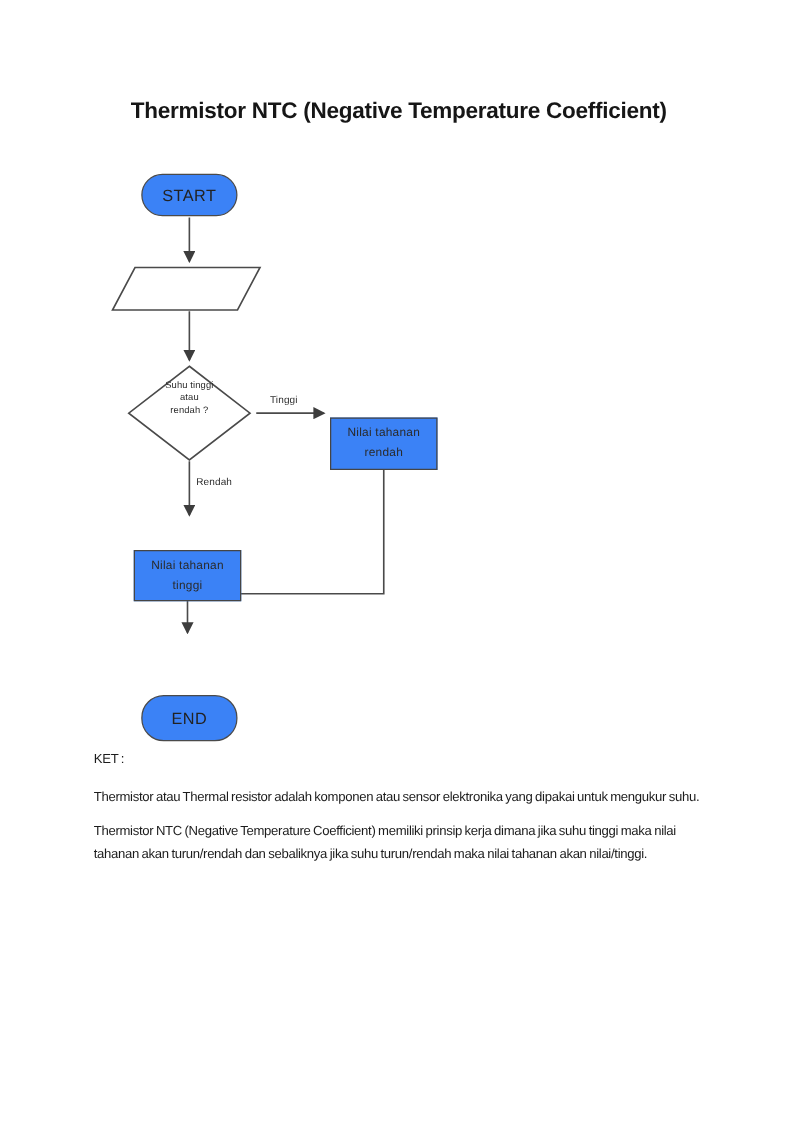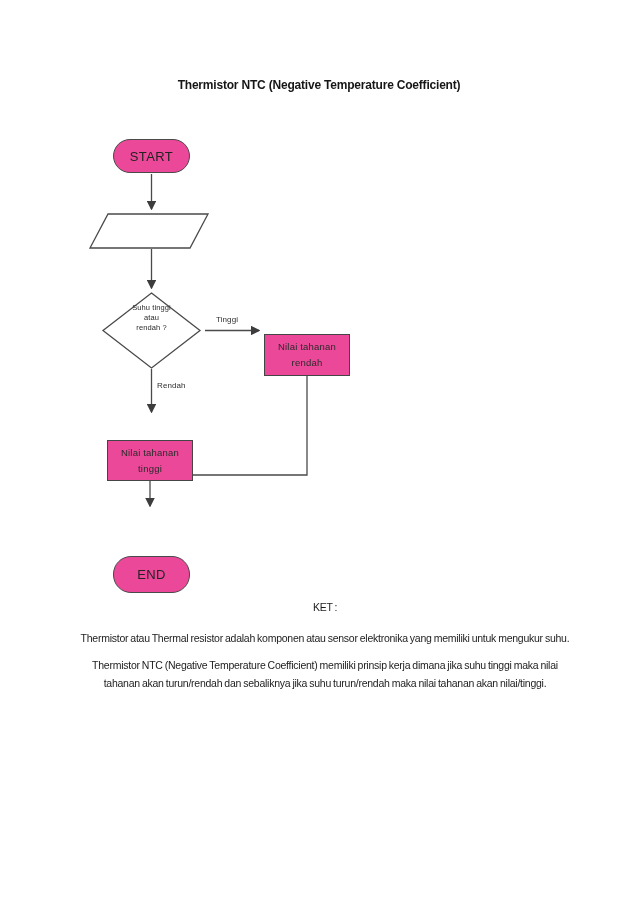--- a/index.html
+++ b/index.html
@@ -11,40 +11,40 @@
     font-family: "Liberation Sans", sans-serif;
     color: #1f1f1f;
     overflow: hidden;
   }
   .doc-title {
     position: absolute;
     top: 78px;
     left: 0;
     width: 638px;
     text-align: center;
-    font-size: 12px;
+    font-size: 18px;
     font-weight: bold;
     color: #161616;
     letter-spacing: -0.2px;
   }
   svg.connectors {
     position: absolute;
     left: 0; top: 0;
     width: 638px; height: 902px;
   }
   .node {
     position: absolute;
     display: flex;
     align-items: center;
     justify-content: center;
     text-align: center;
     white-space: pre-line;
     color: #2a2a2a;
     box-sizing: border-box;
-    background: #ec4899;
+    background: #3b82f6;
   }
   .node.overlay { background: transparent; border: none; }
   .terminator {
     border: 1.4px solid #4a4a4a;
     border-radius: 18px;
     font-size: 13px;
     letter-spacing: 0.4px;
     color: #222222;
   }
   .process {
@@ -77,21 +77,20 @@
   .notes {
     position: absolute;
     left: 75px;
     top: 599px;
     width: 500px;
     font-size: 10.5px;
     line-height: 17.5px;
     letter-spacing: -0.25px;
     word-spacing: -0.6px;
     color: #1c1c1c;
-    text-align: center;
   }
   .notes .heading { margin: 0 0 13px 0; }
   .notes p { margin: 0 0 10px 0; }
 </style>
 </head>
 <body>
 
 <div class="page">
 
   <div class="doc-title">Thermistor NTC (Negative Temperature Coefficient)</div>
@@ -144,17 +143,17 @@
     <span>Nilai tahanan
 tinggi</span>
   </div>
 
   <div class="node terminator node-end">
     <span>END</span>
   </div>
 
   <div class="notes">
     <p class="heading">KET :</p>
-    <p>Thermistor atau Thermal resistor adalah komponen atau sensor elektronika yang memiliki untuk mengukur suhu.</p>
+    <p>Thermistor atau Thermal resistor adalah komponen atau sensor elektronika yang dipakai untuk mengukur suhu.</p>
     <p>Thermistor NTC (Negative Temperature Coefficient) memiliki prinsip kerja dimana jika suhu tinggi maka nilai tahanan akan turun/rendah dan sebaliknya jika suhu turun/rendah maka nilai tahanan akan nilai/tinggi.</p>
   </div>
 
 </div>
 
 </body></html>

